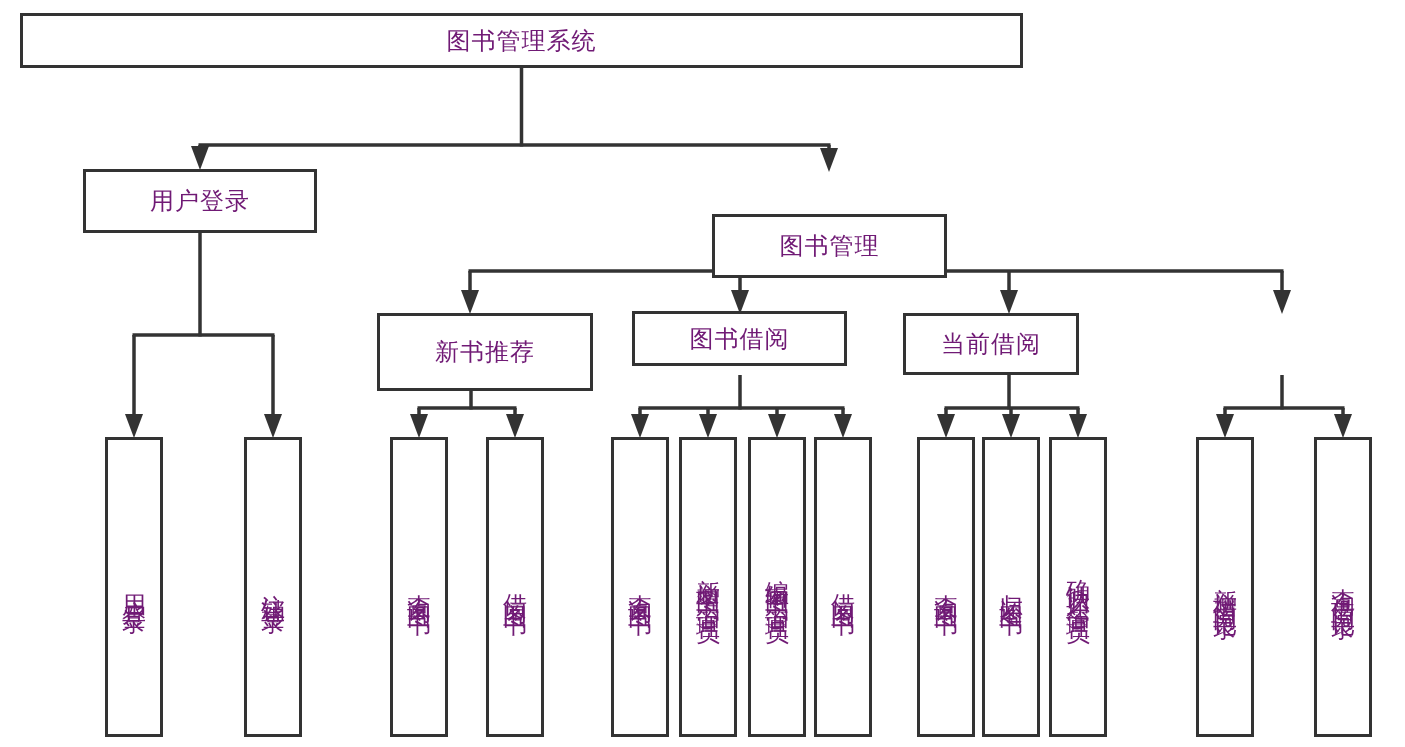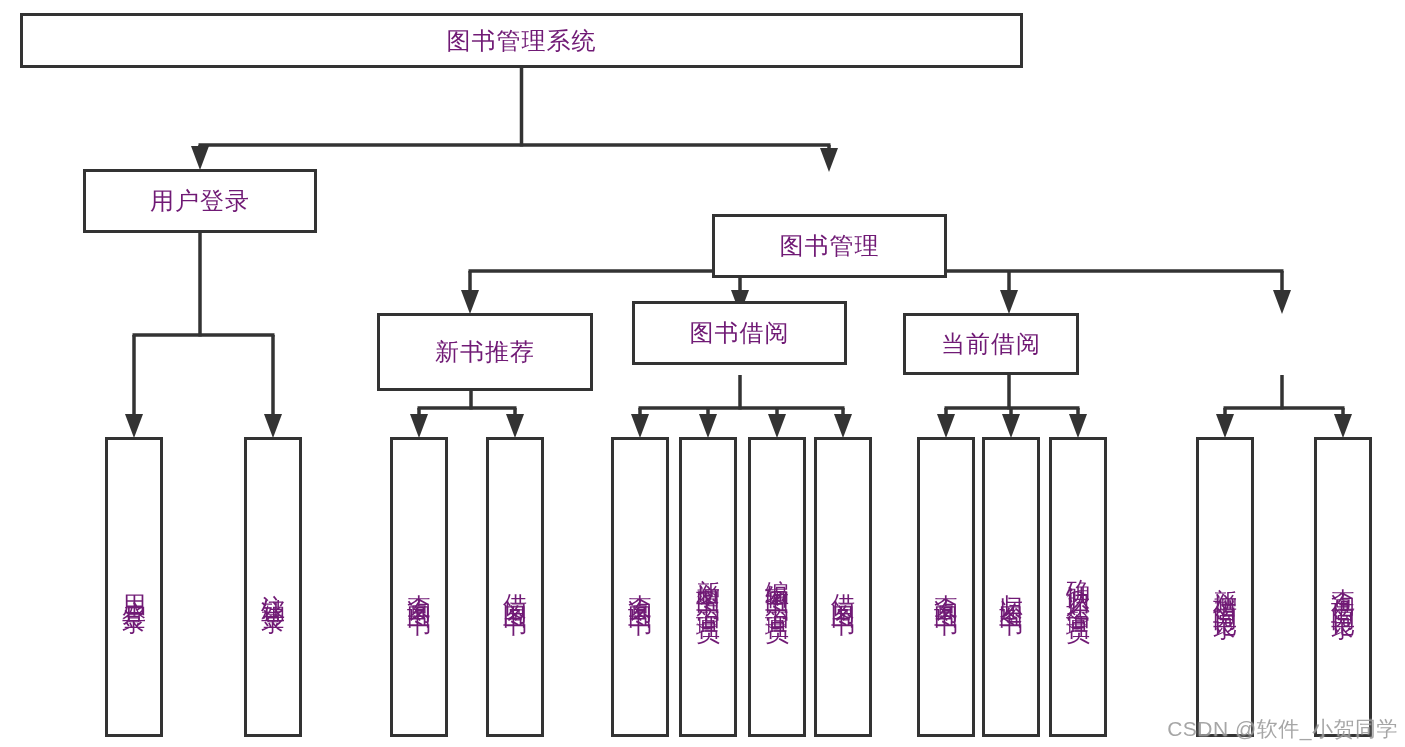--- a/index.html
+++ b/index.html
@@ -106,35 +106,34 @@
       <polygon points="1334,414 1352,414 1343,438"></polygon>
     </g>
   </svg>
 
   <div class="box" style="left:20px;top:13px;width:1003px;height:55px;">图书管理系统</div>
 
   <div class="box" style="left:83px;top:169px;width:234px;height:64px;">用户登录</div>
   <div class="box" style="left:712px;top:170px;width:235px;height:64px;margin-top:44px;">图书管理</div>
 
   <div class="box" style="left:349px;top:313px;width:216px;height:78px;margin-left:28px;">新书推荐</div>
-  <div class="box" style="left:632px;top:301px;width:215px;height:64px;">图书借阅</div>
+  <div class="box" style="left:632px;top:311px;width:215px;height:55px;">图书借阅</div>
   <div class="box" style="left:903px;top:313px;width:176px;height:62px;">当前借阅</div>
 
   <div class="box leaf" style="left:105px;">用户登录</div>
   <div class="box leaf" style="left:244px;">注销登录</div>
 
   <div class="box leaf" style="left:390px;">查询图书</div>
   <div class="box leaf" style="left:486px;">借阅图书</div>
 
   <div class="box leaf" style="left:611px;">查询图书</div>
   <div class="box leaf" style="left:679px;">新增图书（管理员）</div>
   <div class="box leaf" style="left:748px;">编辑图书（管理员）</div>
   <div class="box leaf" style="left:814px;">借阅图书</div>
 
   <div class="box leaf" style="left:917px;">查询图书</div>
   <div class="box leaf" style="left:982px;">归还图书</div>
   <div class="box leaf" style="left:1049px;">确认归还（管理员）</div>
 
   <div class="box leaf" style="left:1196px;">新增借阅记录</div>
   <div class="box leaf" style="left:1314px;">查询借阅记录</div>
 
-  <div class="watermark">CSDN @软件_小贺同学</div>
 </div>
 
 </body></html>

